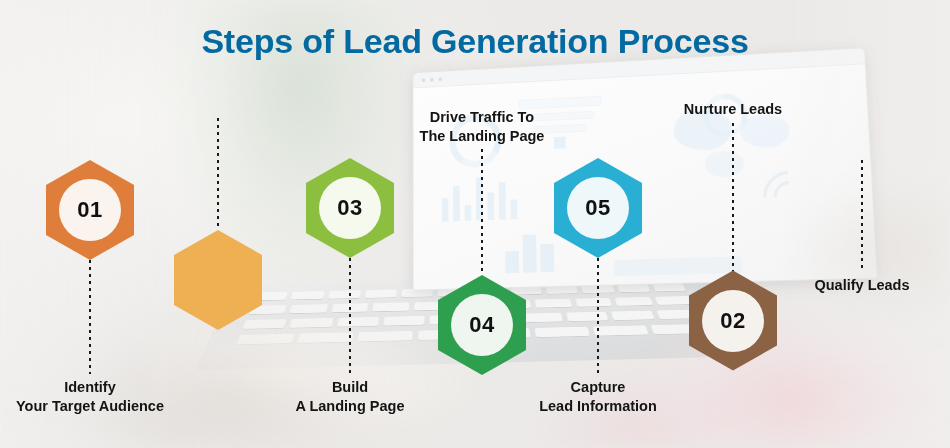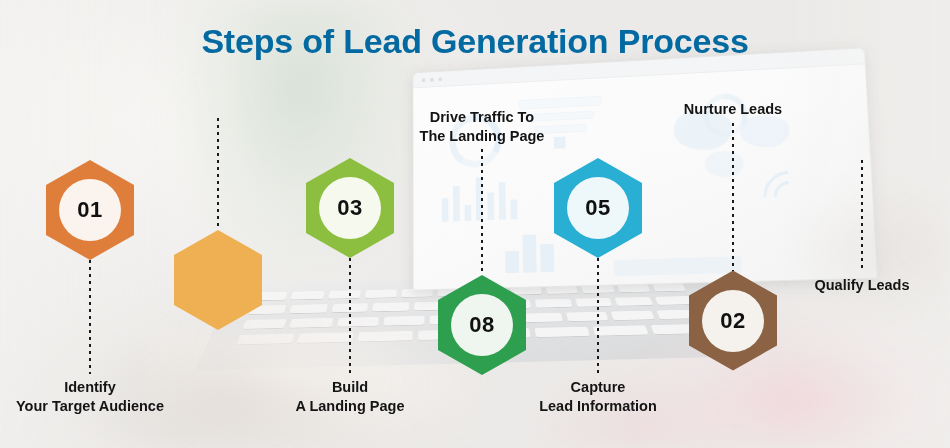--- a/index.html
+++ b/index.html
@@ -337,21 +337,21 @@
 A Landing Page</div>
   </div>
 
   <div class="step above" style="left:482px; top:108px;">
     <div class="caption">Drive Traffic To
 The Landing Page</div>
     <div class="connector" style="height:126px;"></div>
     <div class="hex-wrap">
       <div class="hex" style="background: rgb(46, 158, 79);"></div>
       <div class="hex-inner">
-        <span class="hex-num">08</span>
+        <span class="hex-num">04</span>
       </div>
     </div>
   </div>
 
   <div class="step below" style="left:598px; top:158px;">
     <div class="hex-wrap">
       <div class="hex" style="background: rgb(41, 175, 212);"></div>
       <div class="hex-inner">
         <span class="hex-num">05</span>
       </div>

